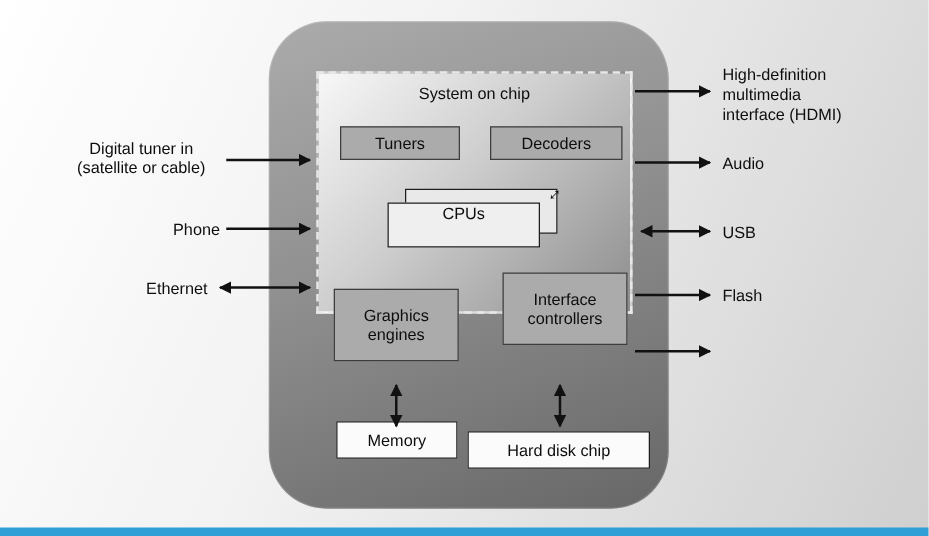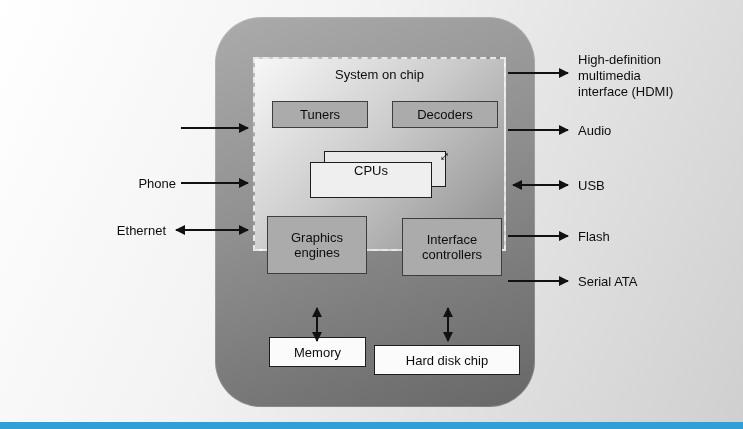--- a/index.html
+++ b/index.html
@@ -38,21 +38,21 @@
     text-align:center;font-size:13px;color:#0d0d0d;
   }
   .blk{
     position:absolute;box-sizing:border-box;
     display:flex;align-items:center;justify-content:center;
     text-align:center;font-size:13px;line-height:15px;
     background:#ababab;border:1.5px solid #3d3d3d;color:#0d0d0d;
   }
   .blk-tuners{left:17px;top:42px;width:96px;height:27px;}
   .blk-decoders{left:137px;top:42px;width:106px;height:27px;}
-  .blk-graphics{left:12px;top:157px;width:100px;height:58px;padding:14px 9px;}
+  .blk-graphics{left:12px;top:172px;width:100px;height:58px;padding:14px 9px;}
   .blk-interface{left:147px;top:159px;width:100px;height:58px;padding:0 9px;}
   .cpu-back{
     position:absolute;left:69px;top:92px;width:122px;height:36px;
     box-sizing:border-box;background:#e9e9e9;border:1.5px solid #1d1d1d;
   }
   .cpu-front{
     position:absolute;left:55px;top:103px;width:122px;height:36px;
     box-sizing:border-box;background:#efefef;border:1.5px solid #1d1d1d;
     display:flex;align-items:flex-start;justify-content:center;
     font-size:13px;color:#0d0d0d;
@@ -121,28 +121,28 @@
     </div>
 
     <div class="wbox wbox-memory">
       <span>Memory</span>
     </div>
     <div class="wbox wbox-hdd">
       <span>Hard disk chip</span>
     </div>
   </div>
 
+  <div class="port-label pl-tuner">Digital tuner in (satellite or cable)</div>
   <div class="port-label pl-phone">Phone</div>
   <div class="port-label pl-ethernet">Ethernet</div>
 
   <div class="port-label pr-hdmi">High-definition multimedia interface (HDMI)</div>
   <div class="port-label pr-audio">Audio</div>
   <div class="port-label pr-usb">USB</div>
   <div class="port-label pr-flash">Flash</div>
-  <div class="port-label pr-sata">Serial ATA</div>
 
   <svg class="arrows" width="743" height="429" viewBox="0 0 743 429" xmlns="http://www.w3.org/2000/svg">
     <defs>
       <marker id="ah" viewBox="0 0 10 10" refX="9" refY="5" markerWidth="5" markerHeight="5" orient="auto-start-reverse">
         <path d="M0,0 L10,5 L0,10 z" fill="#111111"></path>
       </marker>
     </defs>
 
     <line x1="181" y1="128" x2="248" y2="128" stroke="#111" stroke-width="2" marker-end="url(#ah)"></line>
     <line x1="181" y1="183" x2="248" y2="183" stroke="#111" stroke-width="2" marker-end="url(#ah)"></line>

